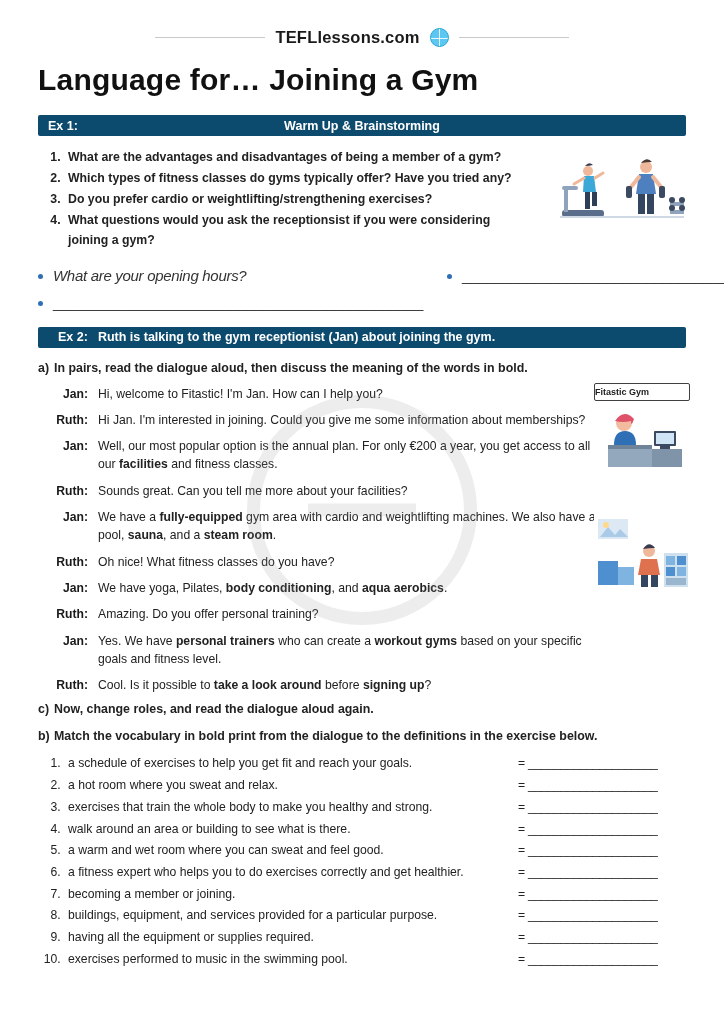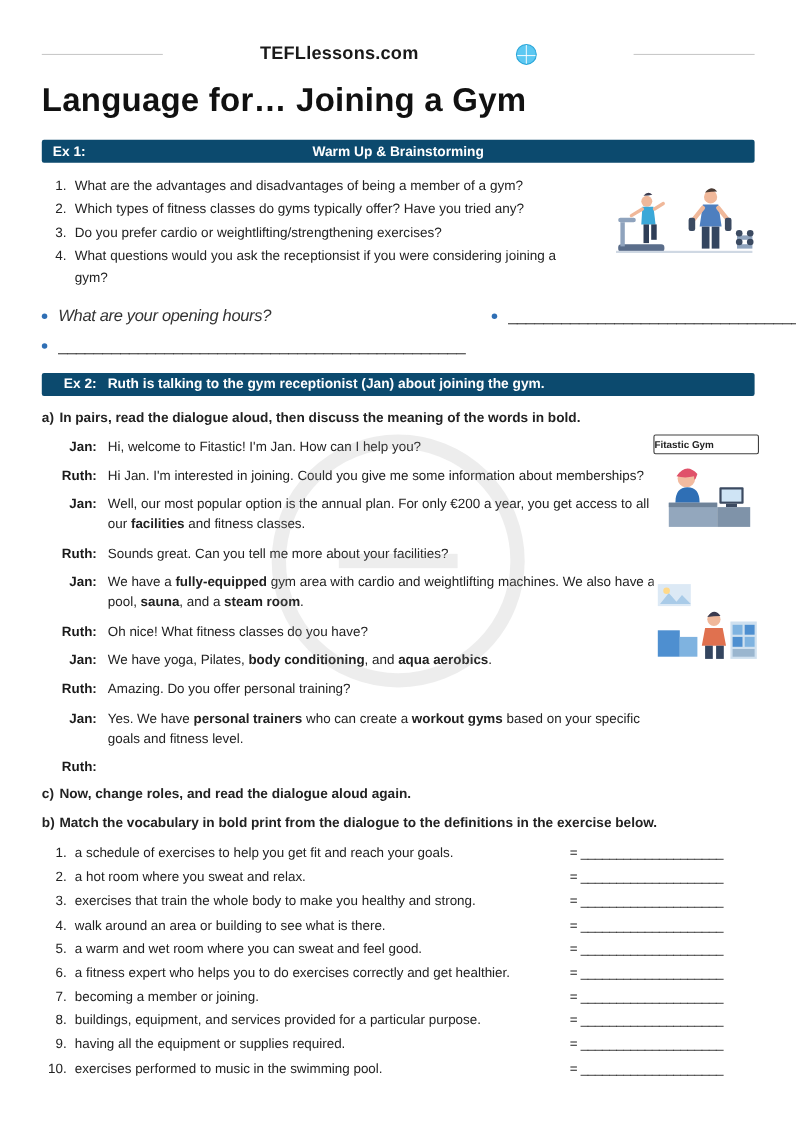--- a/index.html
+++ b/index.html
@@ -17,23 +17,23 @@
     position: relative;
     width: 724px;
     height: 1024px;
     padding: 22px 38px 0 38px;
   }
 
   
   .brand-row {
     display: flex;
     align-items: center;
-    justify-content: space-between;
+    justify-content: center;
     gap: 10px;
-    margin-top: 18px;
+    margin-top: 6px;
   }
   .brand-rule {
     flex: 1;
     height: 1px;
     background: #c9c9c9;
     max-width: 110px;
   }
   .brand-text {
     font-size: 16.5px;
     font-weight: bold;
@@ -90,20 +90,21 @@
     left: 10px;
   }
 
   
   .ex1-wrap { position: relative; margin-top: 12px; }
   ol.numlist {
     margin: 0;
     padding-left: 26px;
     font-size: 12.3px;
     line-height: 1.62;
+    font-weight: bold;
   }
   ol.numlist li { padding-left: 4px; margin-bottom: 1px; }
   .ex1-text { width: 480px; }
 
   .gym-illus {
     position: absolute;
     right: 0; top: 2px;
     width: 128px; height: 86px;
   }
 
@@ -398,20 +399,21 @@
     <div class="dline">
       <div class="speaker">Ruth:</div>
       <div class="utt">Amazing. Do you offer personal training?</div>
     </div>
     <div class="dline">
       <div class="speaker">Jan:</div>
       <div class="utt">Yes. We have <b>personal trainers</b> who can create a <b>workout gyms</b> based on your specific goals and fitness level.</div>
     </div>
     <div class="dline">
       <div class="speaker">Ruth:</div>
+      <div class="utt">Cool. Is it possible to <b>take a look around</b> before <b>signing up</b>?</div>
     </div>
   </div>
 
   <div class="sub-instr" style="margin-top:6px;">
     <span class="ltr">c)</span><span>Now, change roles, and read the dialogue aloud again.</span>
   </div>
   <div class="sub-instr">
     <span class="ltr">b)</span><span>Match the vocabulary in bold print from the dialogue to the definitions in the exercise below.</span>
   </div>
 

